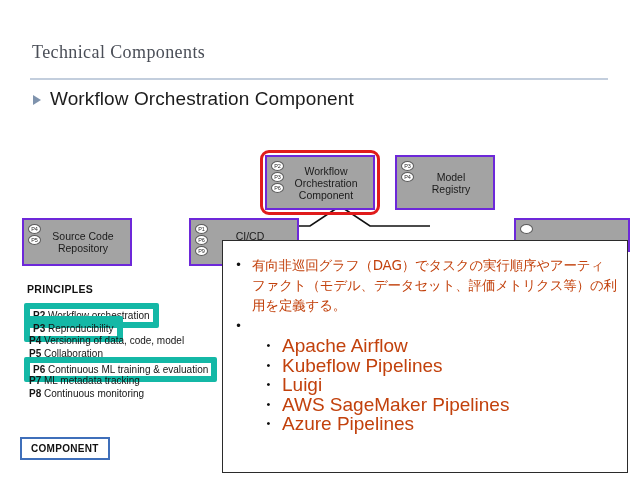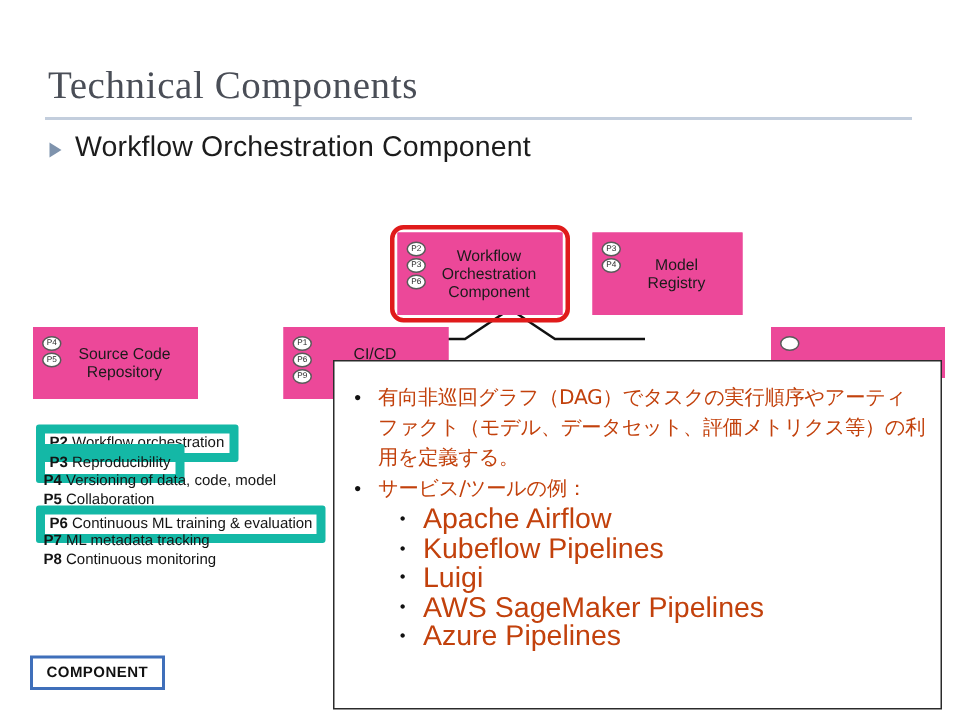--- a/index.html
+++ b/index.html
@@ -7,38 +7,38 @@
     width:638px;height:478px;position:relative;overflow:hidden;
     font-family:"Liberation Sans","DejaVu Sans",sans-serif;
     -webkit-font-smoothing:antialiased;
   }
   #slide{position:absolute;inset:0;background:#ffffff;}
 
   
   .slide-title{
     position:absolute;left:32px;top:42px;
     font-family:"Liberation Serif","DejaVu Serif",serif;
-    font-size:26px;letter-spacing:.4px;color:#4a4e57;white-space:nowrap;
+    font-size:18px;letter-spacing:.4px;color:#4a4e57;white-space:nowrap;
   }
   .title-rule{
     position:absolute;left:30px;top:78px;width:578px;height:2px;
     background:#c3cedd;
   }
 
   
   .l1-row{position:absolute;left:33px;top:88px;display:flex;align-items:center;gap:9px;}
   .l1-tri{width:0;height:0;border-top:5px solid transparent;border-bottom:5px solid transparent;
           border-left:8px solid #7f93ad;flex:none;margin-top:2px;}
   .l1-text{font-size:19px;color:#1c1c1c;letter-spacing:.1px;white-space:nowrap;}
 
   
   .fig{position:absolute;left:0;top:0;width:638px;height:478px;}
 
   .abox{
-    position:absolute;border:2px solid #ec4899;background:#ec4899;
+    position:absolute;border:2px solid #6d28d9;background:#a3a3a3;
     box-sizing:border-box;
   }
   .abox .btitle{
     position:absolute;left:0;right:0;top:50%;transform:translateY(-50%);
     text-align:center;font-size:10.5px;line-height:12px;color:#1b1b1b;
     padding-left:16px;padding-right:4px;
   }
   .badges{position:absolute;left:4px;top:4px;display:flex;flex-direction:column;gap:1px;}
   .badge{
     width:13px;height:10px;border:1px solid #5a5a5a;border-radius:50%;
@@ -138,20 +138,21 @@
       <div class="badges">
         <div class="badge">P1</div>
         <div class="badge">P6</div>
         <div class="badge">P9</div>
       </div>
       <div class="btitle" style="white-space:pre-line;">CI/CD
 Component</div>
     </div>
 
     <div class="principles">
+      <div class="p-head">PRINCIPLES</div>
       <div class="p-row"><span class="p-item hl"><b>P2</b> <span>Workflow orchestration</span></span></div>
       <div class="p-row"><span class="p-item hl"><b>P3</b> <span>Reproducibility</span></span></div>
       <div class="p-row"><span class="p-item"><b>P4</b> <span>Versioning of data, code, model</span></span></div>
       <div class="p-row"><span class="p-item"><b>P5</b> <span>Collaboration</span></span></div>
       <div class="p-row"><span class="p-item hl"><b>P6</b> <span>Continuous ML training &amp; evaluation</span></span></div>
       <div class="p-row"><span class="p-item"><b>P7</b> <span>ML metadata tracking</span></span></div>
       <div class="p-row"><span class="p-item"><b>P8</b> <span>Continuous monitoring</span></span></div>
     </div>
 
     <div class="legend">COMPONENT</div>
@@ -165,21 +166,20 @@
     <span class="l1-text">Workflow Orchestration Component</span>
   </div>
 
   <div class="overlay">
     <div class="ob">
       <span class="ob-dot">•</span>
       <span class="ob-txt">有向非巡回グラフ（DAG）でタスクの実行順序やアーティファクト（モデル、データセット、評価メトリクス等）の利用を定義する。</span>
     </div>
     <div class="ob">
       <span class="ob-dot">•</span>
-      <span class="ob-txt">サービス/ツールの例：</span>
     </div>
     <div class="sub">
       <span class="ob-dot">•</span>
       <span class="ob-txt">Apache Airflow</span>
     </div>
     <div class="sub">
       <span class="ob-dot">•</span>
       <span class="ob-txt">Kubeflow Pipelines</span>
     </div>
     <div class="sub">

